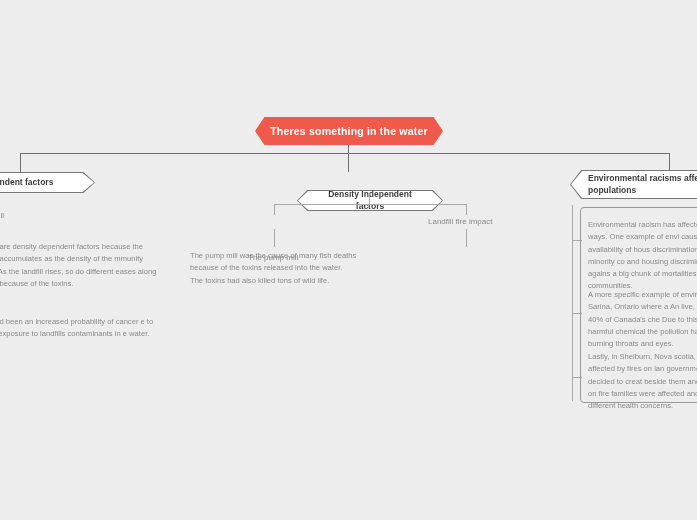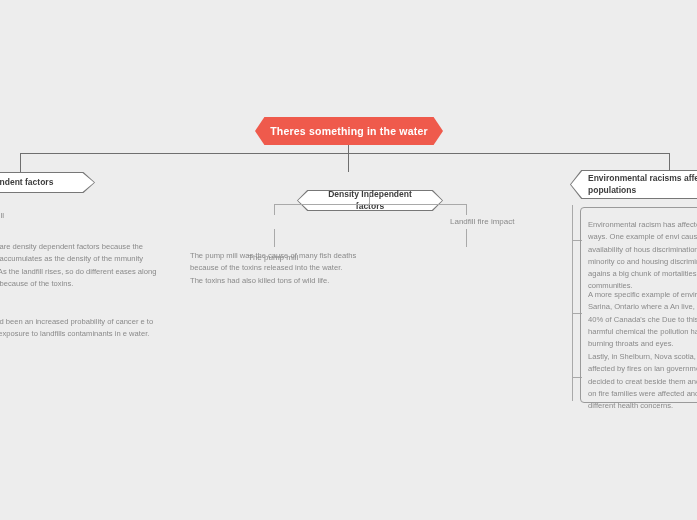--- a/index.html
+++ b/index.html
@@ -172,21 +172,21 @@
 
   <div class="line-v soft" style="left:369px; top:193px; height:11px;"></div>
   <div class="line-h soft" style="left:274px; top:204px; width:192px;"></div>
   <div class="line-v soft" style="left:274px; top:204px; height:11px;"></div>
   <div class="line-v soft" style="left:466px; top:204px; height:11px;"></div>
 
   <div class="plain-label" style="left:248px; top:217px;margin-top:36px;">The pump mill</div>
   <div class="line-v soft" style="left:274px; top:229px; height:18px;"></div>
   <div class="body-text" style="left:190px; top:250px; width:167px;">The pump mill was the cause of many fish deaths because of the toxins released into the water. The toxins had also killed tons of wild life.</div>
 
-  <div class="plain-label" style="left:450px; top:217px;">Landfill fire impact</div>
+  <div class="plain-label" style="left:428px; top:217px;">Landfill fire impact</div>
   <div class="line-v soft" style="left:466px; top:229px; height:18px;"></div>
 
   <div class="plain-label" style="left:-8px; top:211px;">dfill</div>
   <div class="body-text" style="left:-22px; top:241px; width:182px;">ndfills are density dependent factors because the rbage accumulates as the density of the mmunity rises. As the landfill rises, so do different eases along with it because of the toxins.</div>
 
   <div class="body-text" style="left:-22px; top:316px; width:182px;">ere had been an increased probability of cancer e to mass exposure to landfills contaminants in e water.</div>
 
   <div class="line-v soft" style="left:572px; top:205px; height:196px;"></div>
   <div class="line-h soft" style="left:572px; top:240px; width:10px;"></div>
   <div class="line-h soft" style="left:572px; top:313px; width:10px;"></div>

